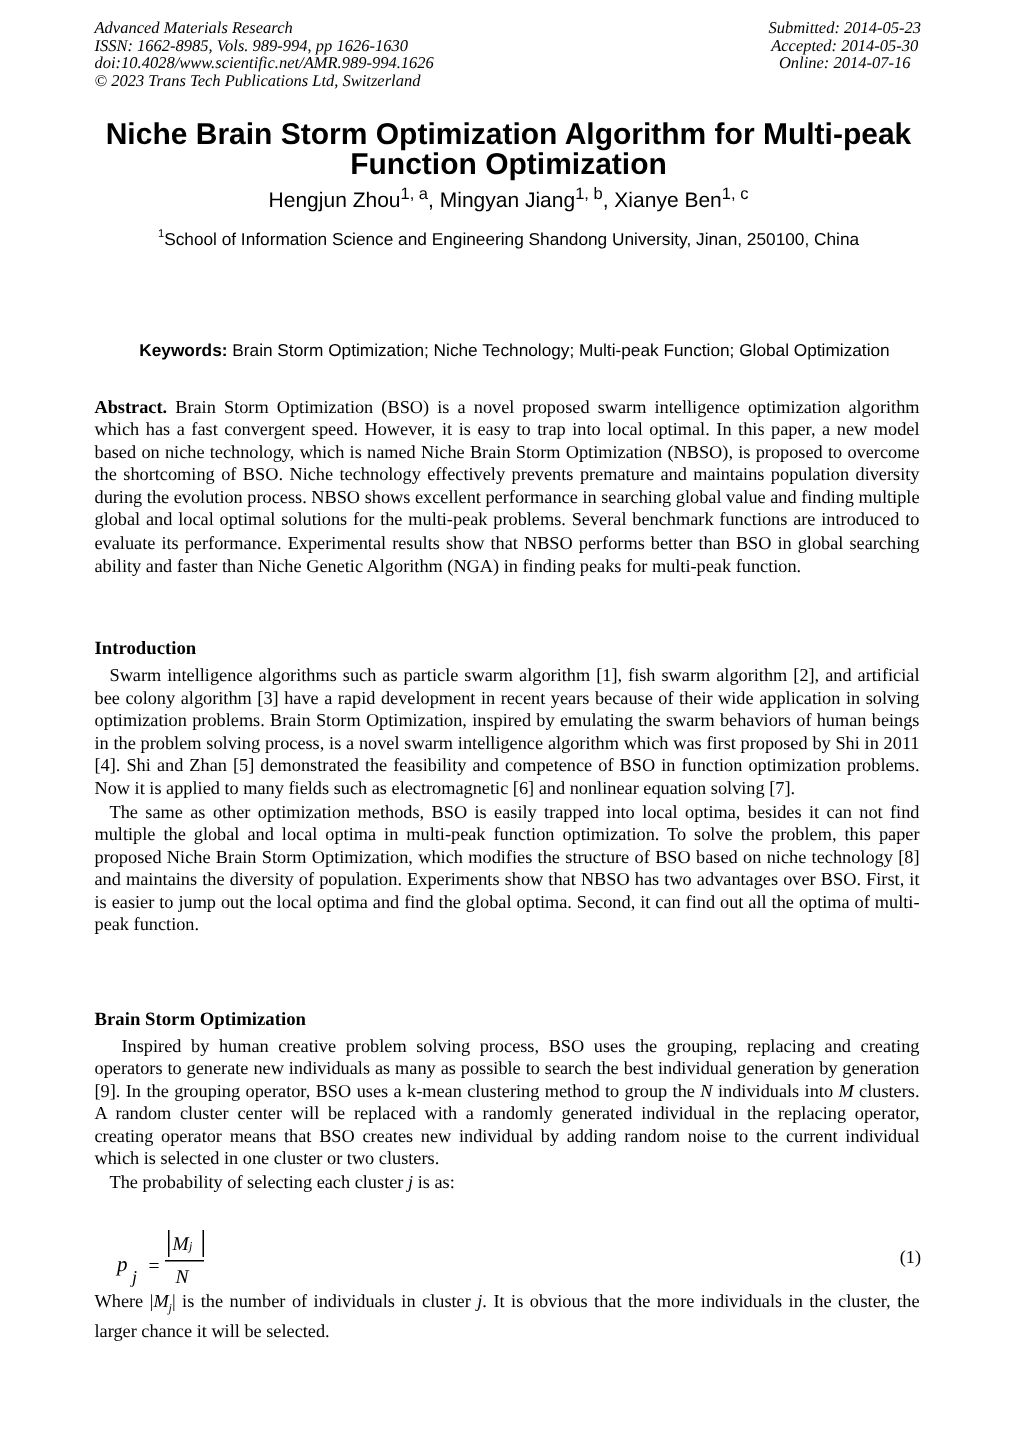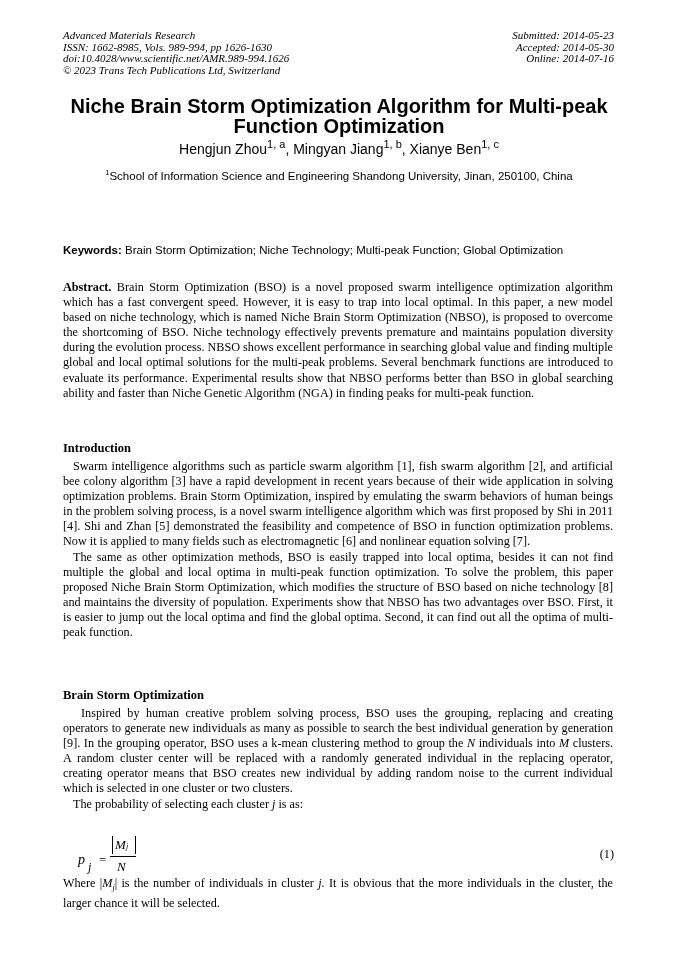--- a/index.html
+++ b/index.html
@@ -1,27 +1,27 @@
 <!DOCTYPE html>
 <html><head>
 <meta charset="utf-8">
 <style>
   html, body { margin: 0; padding: 0; background: #ffffff; }
   body { width: 678px; height: 959px; position: relative; overflow: hidden; color: #000; }
-  .page { position: absolute; left: 0; top: 16px; width: 678px; height: 698px; }
+  .page { position: absolute; left: 0; top: 0; width: 678px; height: 698px; }
   .hdr-left { position: absolute; left: 63px; top: 14px; font-family: "Liberation Serif", serif; font-style: italic; font-size: 11px; line-height: 11.5px; }
-  .hdr-right { position: absolute; right: 64px; top: 14px; text-align: right; font-family: "Liberation Serif", serif; font-style: italic; font-size: 11px; line-height: 11.5px; }
+  .hdr-right { position: absolute; right: 64px; top: 14px; text-align: center; font-family: "Liberation Serif", serif; font-style: italic; font-size: 11px; line-height: 11.5px; }
   .hdr-left div, .hdr-right div { white-space: nowrap; }
   .title { position: absolute; left: 63px; width: 552px; top: 80px; text-align: center; font-family: "Liberation Sans", sans-serif; font-weight: bold; font-size: 20px; line-height: 20px; }
   .authors { position: absolute; left: 63px; width: 552px; top: 124px; text-align: center; font-family: "Liberation Sans", sans-serif; font-size: 14px; line-height: 18px; }
   .sup { font-size: 11px; vertical-align: super; line-height: 0; }
   .affil { position: absolute; left: 63px; width: 552px; top: 150px; text-align: center; font-family: "Liberation Sans", sans-serif; font-size: 11.5px; line-height: 20px; }
   .affil div { white-space: nowrap; }
   .supsm { font-size: 7.5px; vertical-align: super; line-height: 0; }
-  .keywords { position: absolute; left: 63px; width: 560px; top: 227px; font-family: "Liberation Sans", sans-serif; font-size: 11.5px; line-height: 14px; white-space: nowrap; }
+  .keywords { position: absolute; left: 63px; width: 560px; top: 227px; font-family: "Liberation Sans", sans-serif; font-size: 11.5px; line-height: 14px; white-space: nowrap; text-align: center; }
   .kw-label { font-weight: bold; }
   .body-text { font-family: "Liberation Serif", serif; font-size: 12.2px; line-height: 15.1px; text-align: justify; }
   .abstract { position: absolute; left: 63px; width: 550px; top: 264px; }
   .abs-label { font-weight: bold; }
   .heading { position: absolute; left: 63px; font-family: "Liberation Serif", serif; font-weight: bold; font-size: 12.5px; line-height: 15px; }
   .sec-intro { position: absolute; left: 63px; width: 550px; top: 443px; }
   .sec-bso { position: absolute; left: 63px; width: 550px; top: 690px; }
   .para { text-indent: 10px; margin: 0; }
   .para.indent2 { text-indent: 18px; }
   .formula { position: absolute; left: 78px; top: 818px; width: 536px; height: 44px; font-family: "Liberation Serif", serif; font-style: italic; }

